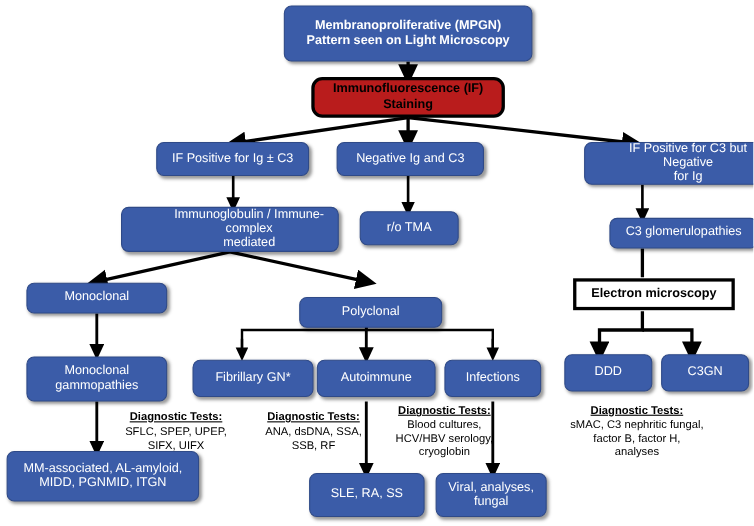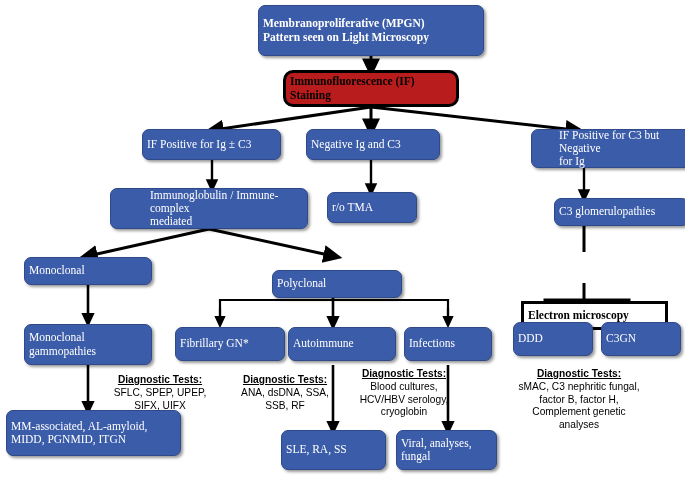--- a/index.html
+++ b/index.html
@@ -16,23 +16,23 @@
     overflow: hidden;
   }
 
   
   .node {
     position: absolute;
     box-sizing: border-box;
     display: flex;
     align-items: center;
     justify-content: center;
+    text-align: center;
     line-height: 1.15;
     z-index: 3;
-    font-family: Liberation Serif, serif;
   }
   .node .lbl { display: block; width: 100%; padding: 0 4px; }
 
   .node.blue {
     background: #3b5ca8;
     color: #ffffff;
     border-radius: 7px;
     border: 1px solid #2f4a88;
     box-shadow: 2px 2px 3px rgba(0,0,0,0.40);
     font-size: 11.5px;
@@ -178,21 +178,21 @@
   </div>
 
   <div class="node blue" style="left:24px; top:257px; width:128px; height:28px;">
     <span class="lbl">Monoclonal</span>
   </div>
 
   <div class="node blue" style="left:272px; top:270px; width:130px; height:28px;">
     <span class="lbl">Polyclonal</span>
   </div>
 
-  <div class="node white-square" style="left:521px; top:253px; width:147px; height:29px;margin-top:48px;">
+  <div class="node white-square" style="left:521px; top:253px; width:147px; height:29px;">
     <span class="lbl">Electron microscopy</span>
   </div>
 
   <div class="node blue" style="left:24px; top:324px; width:128px; height:41px;">
     <span class="lbl">
       <span>Monoclonal</span><br>
       <span>gammopathies</span>
     </span>
   </div>
 
@@ -250,17 +250,16 @@
     <span class="hd">Diagnostic Tests:</span>
     <span class="bd">Blood cultures,</span>
     <span class="bd">HCV/HBV serology,</span>
     <span class="bd">cryoglobin</span>
   </div>
 
   <div class="note" style="left:484px; top:368px; width:190px;">
     <span class="hd">Diagnostic Tests:</span>
     <span class="bd">sMAC, C3  nephritic fungal,</span>
     <span class="bd">factor B, factor H,</span>
-    <span class="bd">Complement genetic</span>
     <span class="bd">analyses</span>
   </div>
 
 </div>
 
 </body></html>

